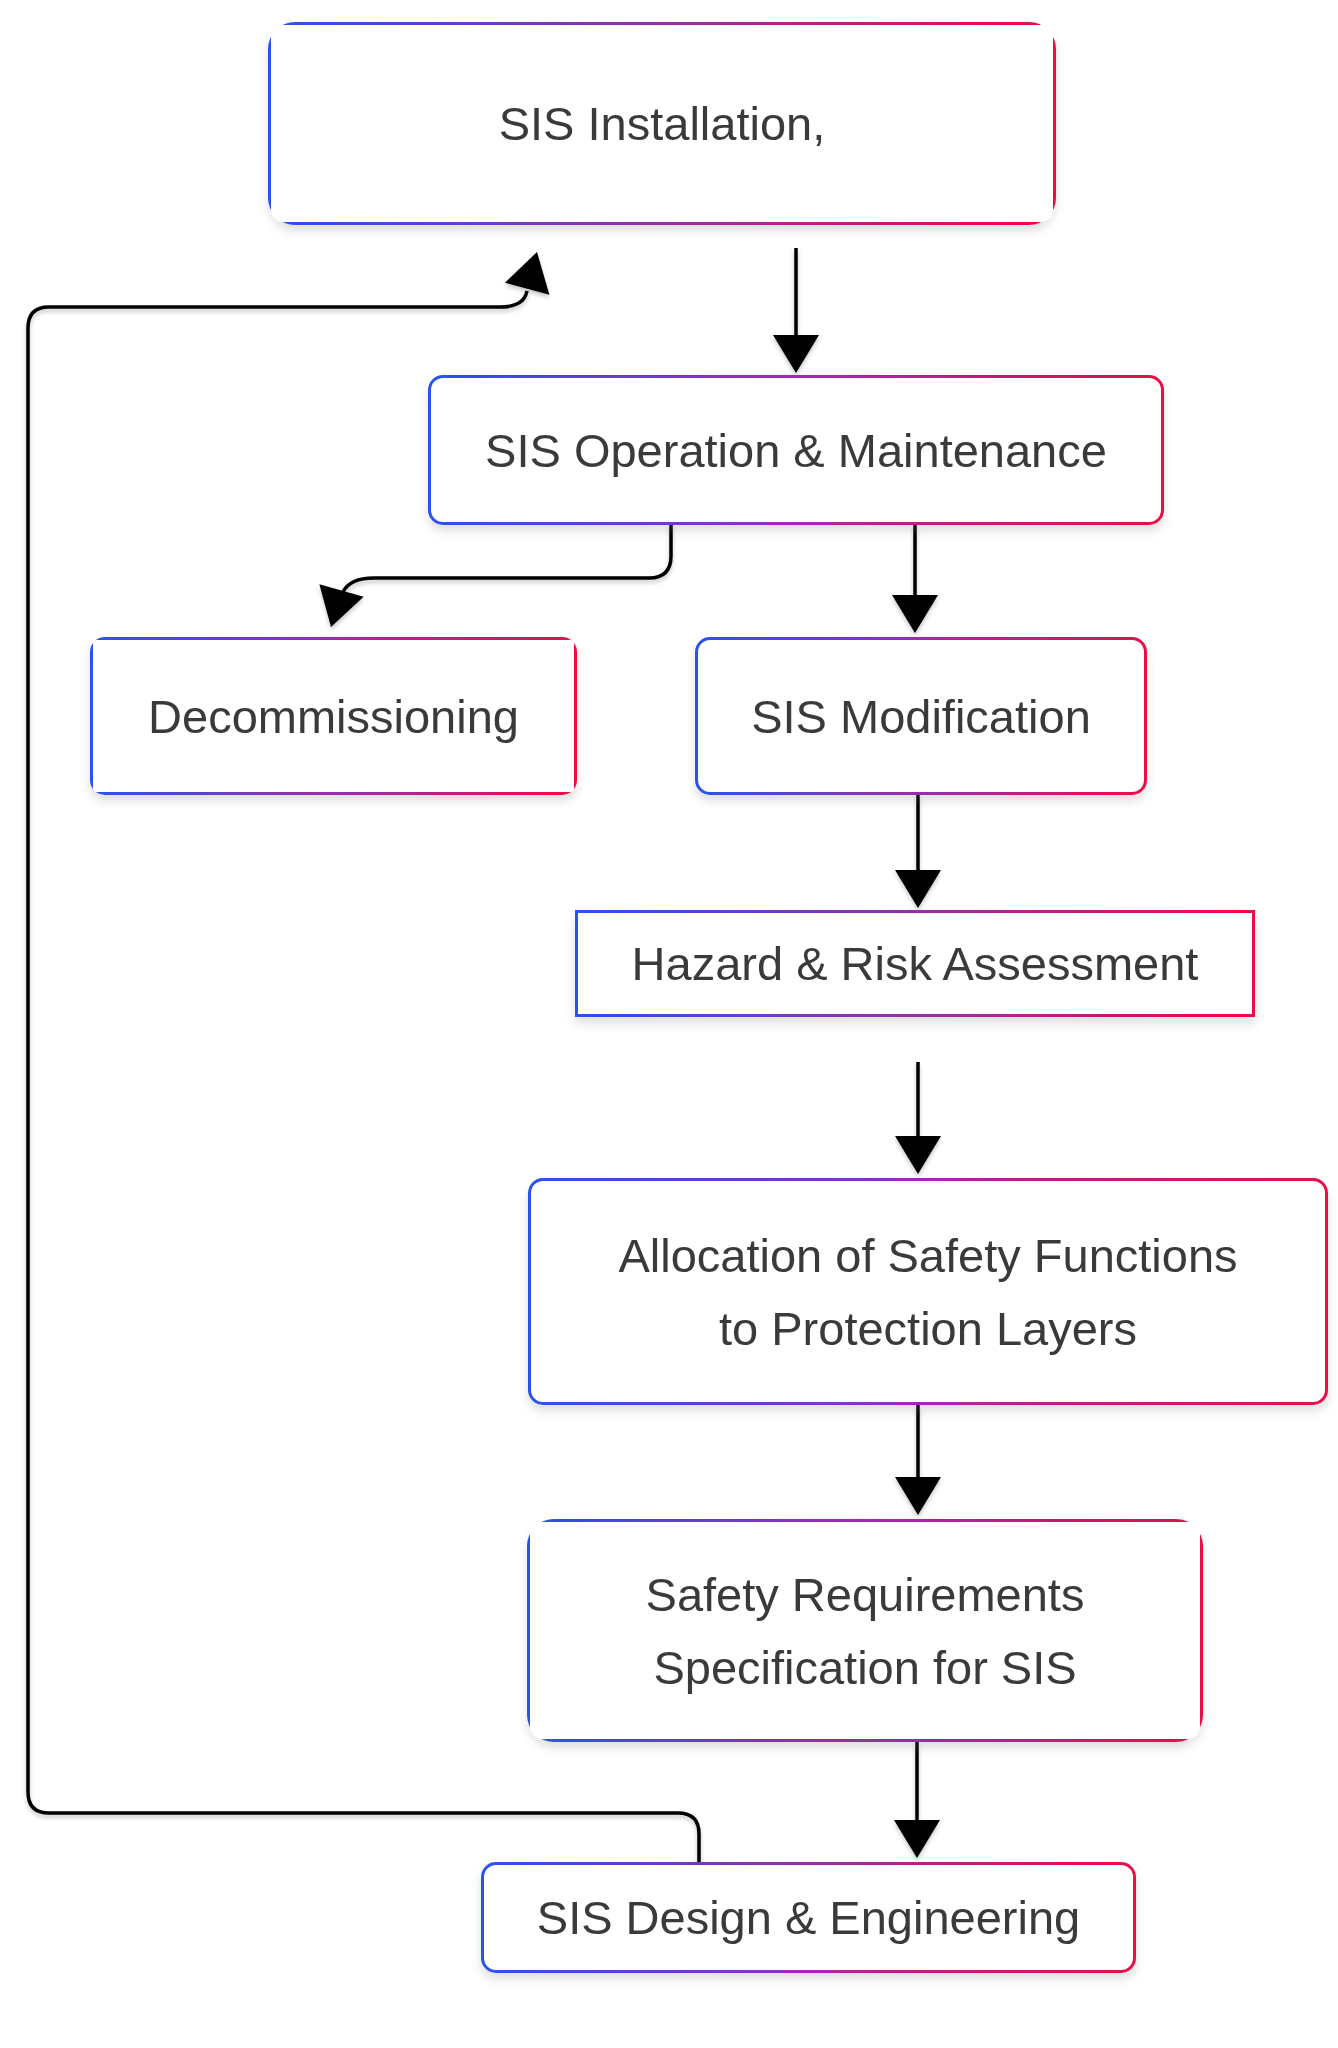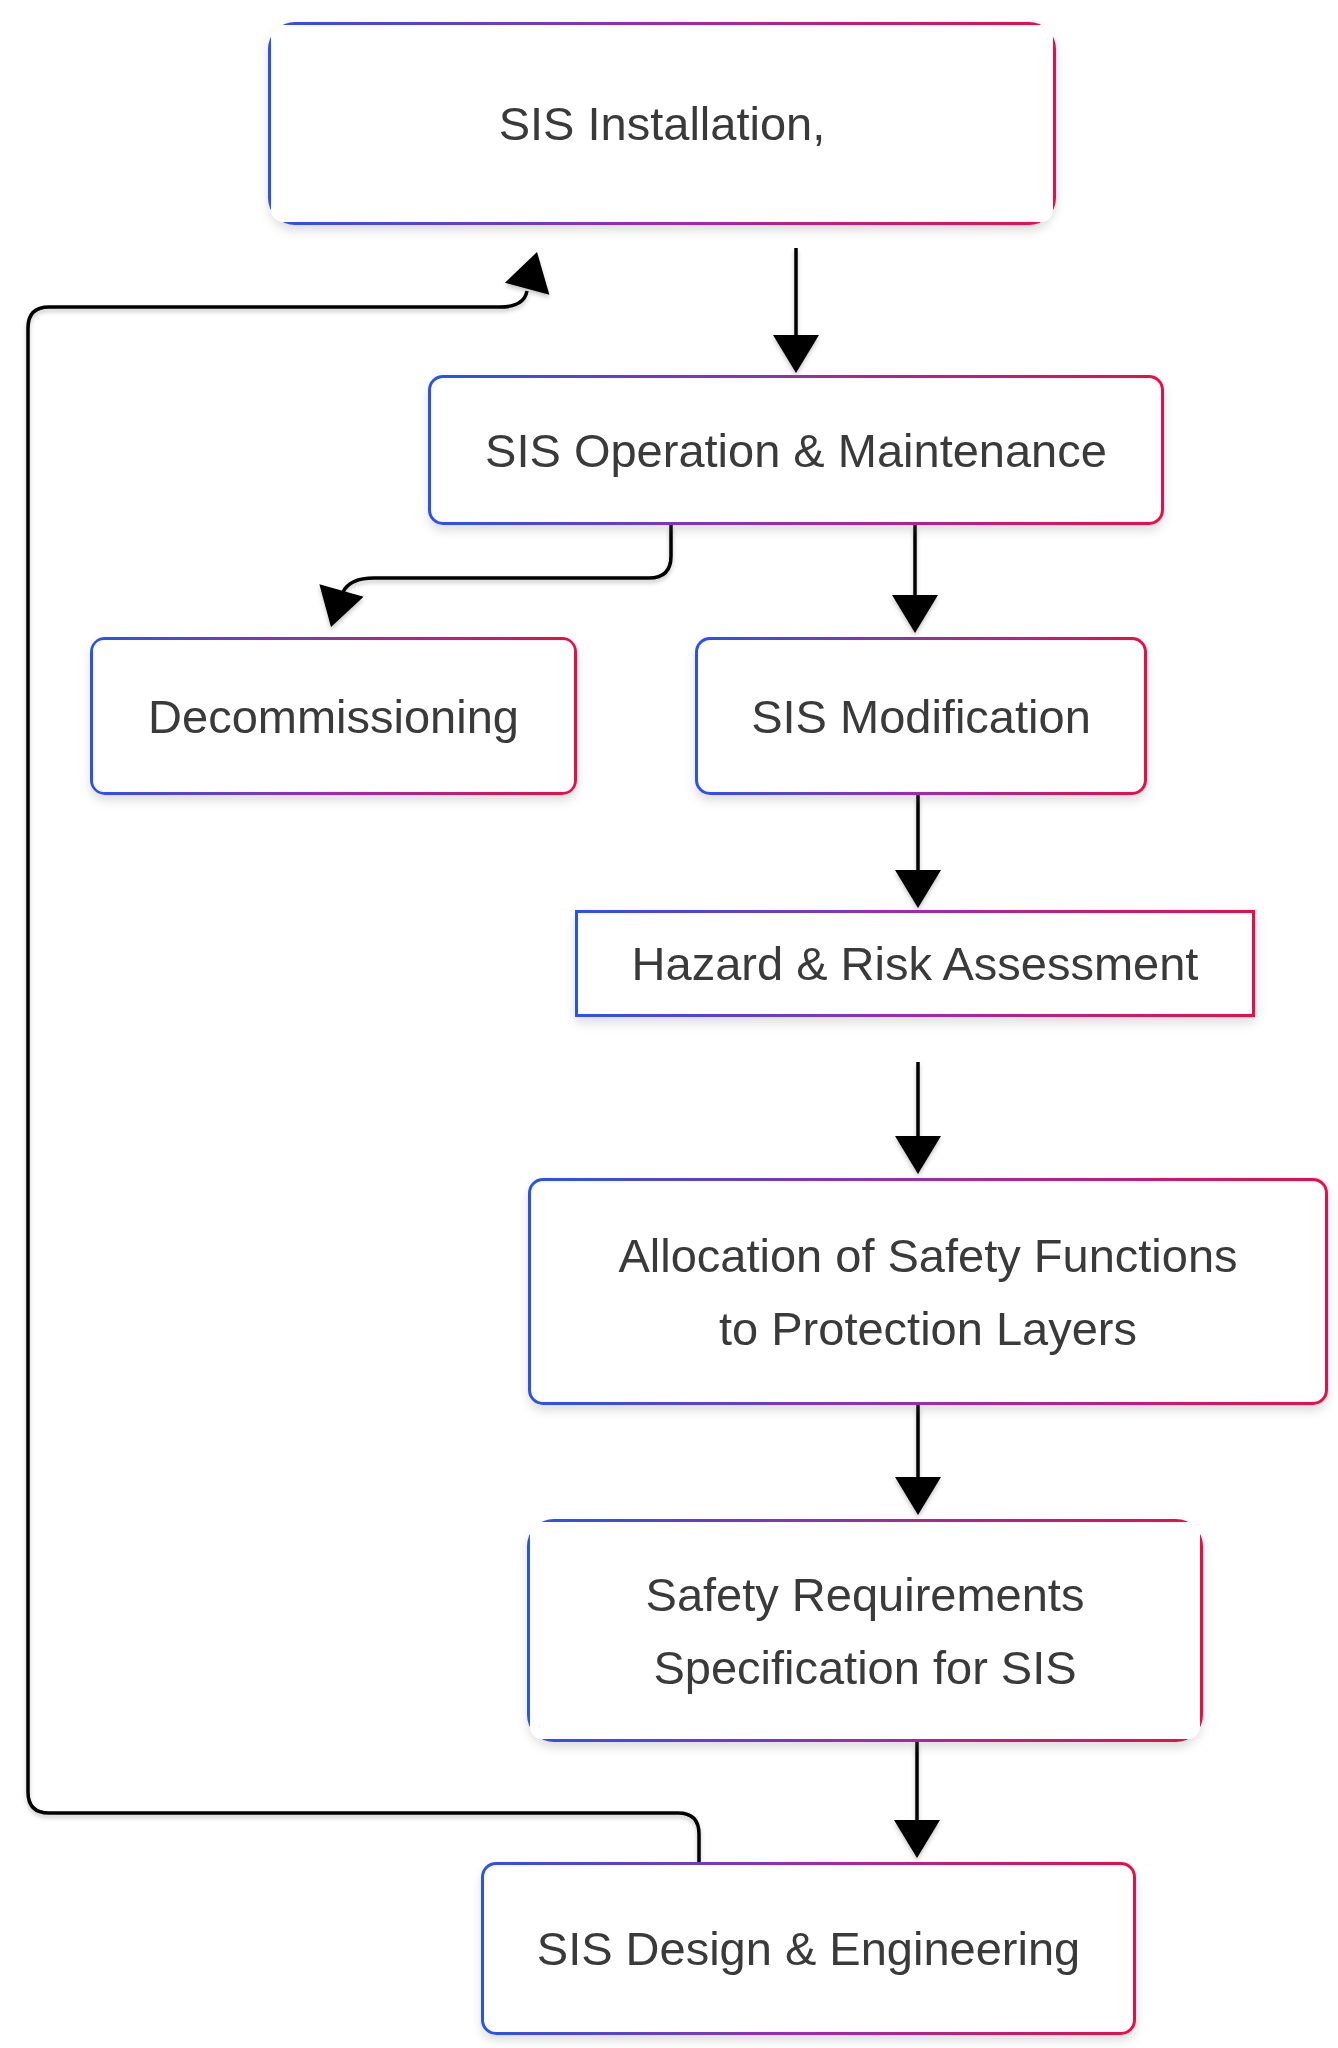--- a/index.html
+++ b/index.html
@@ -100,21 +100,21 @@
       <div class="node-inner" style="background: rgb(255, 255, 255); border-radius: 12px;">
         <span class="node-line" style="color: rgb(58, 58, 58);">SIS Installation,</span>
       </div>
     </div>
     <div class="node" style="left: 428px; top: 375px; width: 736px; height: 150px; background: linear-gradient(90deg, rgb(41, 82, 240) 0%, rgb(156, 43, 173) 50%, rgb(236, 12, 69) 100%); border-radius: 15px;">
       <div class="node-inner" style="background: rgb(255, 255, 255); border-radius: 12px;">
         <span class="node-line" style="color: rgb(58, 58, 58);">SIS Operation &amp; Maintenance</span>
       </div>
     </div>
     <div class="node" style="left: 90px; top: 637px; width: 487px; height: 158px; background: linear-gradient(90deg, rgb(41, 82, 240) 0%, rgb(156, 43, 173) 50%, rgb(236, 12, 69) 100%); border-radius: 15px;">
-      <div class="node-inner" style="background: rgb(255, 255, 255); border-radius: 11px;">
+      <div class="node-inner" style="background: rgb(255, 255, 255); border-radius: 4px;">
         <span class="node-line" style="color: rgb(58, 58, 58);">Decommissioning</span>
       </div>
     </div>
     <div class="node" style="left: 695px; top: 637px; width: 452px; height: 158px; background: linear-gradient(90deg, rgb(41, 82, 240) 0%, rgb(156, 43, 173) 50%, rgb(236, 12, 69) 100%); border-radius: 15px;">
       <div class="node-inner" style="background: rgb(255, 255, 255); border-radius: 12px;">
         <span class="node-line" style="color: rgb(58, 58, 58);">SIS Modification</span>
       </div>
     </div>
     <div class="node" style="left: 575px; top: 910px; width: 680px; height: 107px; background: linear-gradient(90deg, rgb(41, 82, 240) 0%, rgb(156, 43, 173) 50%, rgb(236, 12, 69) 100%); border-radius: 0px;">
       <div class="node-inner" style="background: rgb(255, 255, 255); border-radius: 0px;">
@@ -126,18 +126,18 @@
         <span class="node-line" style="color: rgb(58, 58, 58);">Allocation of Safety Functions</span>
         <span class="node-line" style="color: rgb(58, 58, 58);">to Protection Layers</span>
       </div>
     </div>
     <div class="node" style="left: 527px; top: 1519px; width: 676px; height: 223px; background: linear-gradient(90deg, rgb(41, 82, 240) 0%, rgb(156, 43, 173) 50%, rgb(236, 12, 69) 100%); border-radius: 27px;">
       <div class="node-inner" style="background: rgb(255, 255, 255); border-radius: 12px;">
         <span class="node-line" style="color: rgb(58, 58, 58);">Safety Requirements</span>
         <span class="node-line" style="color: rgb(58, 58, 58);">Specification for SIS</span>
       </div>
     </div>
-    <div class="node" style="left: 481px; top: 1862px; width: 655px; height: 173px; background: linear-gradient(90deg, rgb(41, 82, 240) 0%, rgb(156, 43, 173) 50%, rgb(236, 12, 69) 100%); border-radius: 15px;">
+    <div class="node" style="left: 481px; top: 1862px; width: 655px; height: 111px; background: linear-gradient(90deg, rgb(41, 82, 240) 0%, rgb(156, 43, 173) 50%, rgb(236, 12, 69) 100%); border-radius: 15px;">
       <div class="node-inner" style="background: rgb(255, 255, 255); border-radius: 12px;">
         <span class="node-line" style="color: rgb(58, 58, 58);">SIS Design &amp; Engineering</span>
       </div>
     </div>
   </div>
 
 </body></html>

